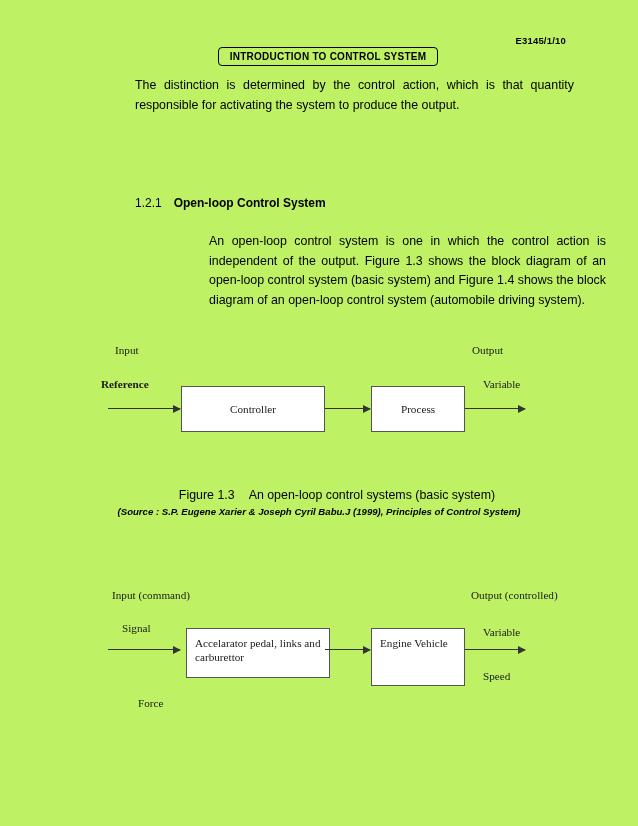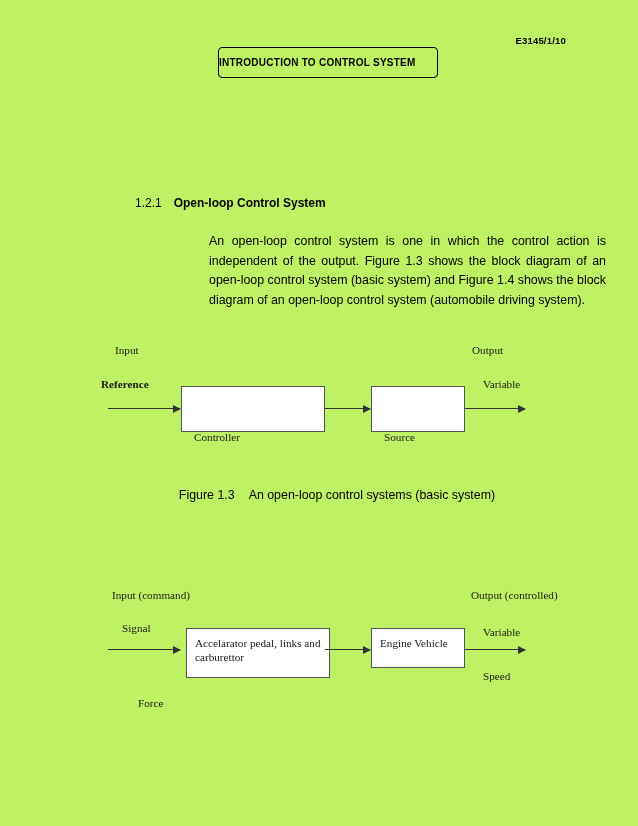--- a/index.html
+++ b/index.html
@@ -33,27 +33,27 @@
     text-align: right;
     font-size: 9.5px;
     font-weight: bold;
     letter-spacing: 0.2px;
   }
   .title-box {
     position: absolute;
     left: 218px;
     top: 47px;
     width: 220px;
-    height: 31px;
+    height: 19px;
     border: 1.3px solid #000;
     border-radius: 4px;
     box-sizing: border-box;
     display: flex;
     align-items: center;
-    justify-content: flex-start;
+    justify-content: center;
   }
   .title-box span {
     font-size: 10px;
     font-weight: bold;
     letter-spacing: 0.25px;
     line-height: 1;
   }
 
   
   .para {
@@ -116,25 +116,24 @@
     background: #fff;
   }
   .dbox .boxtext {
     position: absolute;
     font-family: "Liberation Serif", serif;
     font-size: 11.2px;
     line-height: 14px;
     color: #1a1a1a;
   }
   .dbox.center .boxtext {
-    left: 12px; right: 0;
+    left: 0; right: 0;
     top: 50%;
     transform: translateY(-50%);
-    text-align: left;
-    margin-top: 28px;
+    text-align: center;
   }
   .dbox.topleft .boxtext {
     left: 8px;
     right: 4px;
     top: 7px;
     text-align: left;
   }
   
   .arrow {
     position: absolute;
@@ -177,20 +176,21 @@
 <body>
 
 <div class="page">
 
   <div class="page-code">E3145/1/10</div>
 
   <div class="title-box">
     <span>INTRODUCTION TO CONTROL SYSTEM</span>
   </div>
 
+  <div class="para" id="para-intro">The distinction is determined by the control action, which is that quantity responsible for activating the system to produce the output.</div>
 
   <div class="heading">
     <span class="num">1.2.1</span><span class="txt">Open-loop Control System</span>
   </div>
 
   <div class="para" id="para-openloop">An open-loop control system is one in which the control action is independent of the output. Figure 1.3 shows the block diagram of an open-loop control system (basic system) and Figure 1.4 shows the block diagram of an open-loop control system (automobile driving system).</div>
 
   <div class="diagram" id="diagram-1">
 
     <div class="dlabel" style="left:115px; top:8px;">Input</div>
@@ -203,29 +203,30 @@
 
     <div class="arrow head" style="left:108px; top:72px; width:72px;"></div>
 
     <div class="dbox center" style="left:181px; top:50px; width:144px; height:46px;">
       <div class="boxtext">Controller</div>
     </div>
 
     <div class="arrow head" style="left:325px; top:72px; width:45px;"></div>
 
     <div class="dbox center" style="left:371px; top:50px; width:94px; height:46px;">
-      <div class="boxtext">Source</div>
+      <div class="boxtext">Process</div>
     </div>
 
     <div class="arrow head" style="left:465px; top:72px; width:60px;"></div>
   </div>
 
   <div class="caption" style="top:487px;">
     <span class="fignum">Figure 1.3</span><span>An open-loop control systems (basic system)</span>
   </div>
+  <div class="source" style="top:505px;">(Source : S.P. Eugene Xarier &amp; Joseph Cyril Babu.J (1999), Principles of Control System)</div>
 
   <div class="diagram" id="diagram-2">
 
     <div class="dlabel" style="left:112px; top:8px;">Input (command)</div>
 
     <div class="dlabel" style="left:122px; top:41px;">Signal</div>
 
     <div class="dlabel" style="left:138px; top:96px;margin-top:20px;">Force</div>
 
     <div class="dlabel" style="left:471px; top:8px;">Output (controlled)</div>
@@ -235,20 +236,20 @@
     <div class="dlabel" style="left:483px; top:89px;">Speed</div>
 
     <div class="arrow head" style="left:108px; top:68px; width:72px;"></div>
 
     <div class="dbox topleft" style="left:186px; top:47px; width:144px; height:50px;">
       <div class="boxtext">Accelarator pedal, links and carburettor</div>
     </div>
 
     <div class="arrow head" style="left:325px; top:68px; width:45px;"></div>
 
-    <div class="dbox topleft" style="left:371px; top:47px; width:94px; height:40px;">
+    <div class="dbox topleft" style="left:371px; top:47px; width:94px; height:58px;">
       <div class="boxtext">Engine Vehicle</div>
     </div>
 
     <div class="arrow head" style="left:465px; top:68px; width:60px;"></div>
   </div>
 
 </div>
 
 </body></html>

